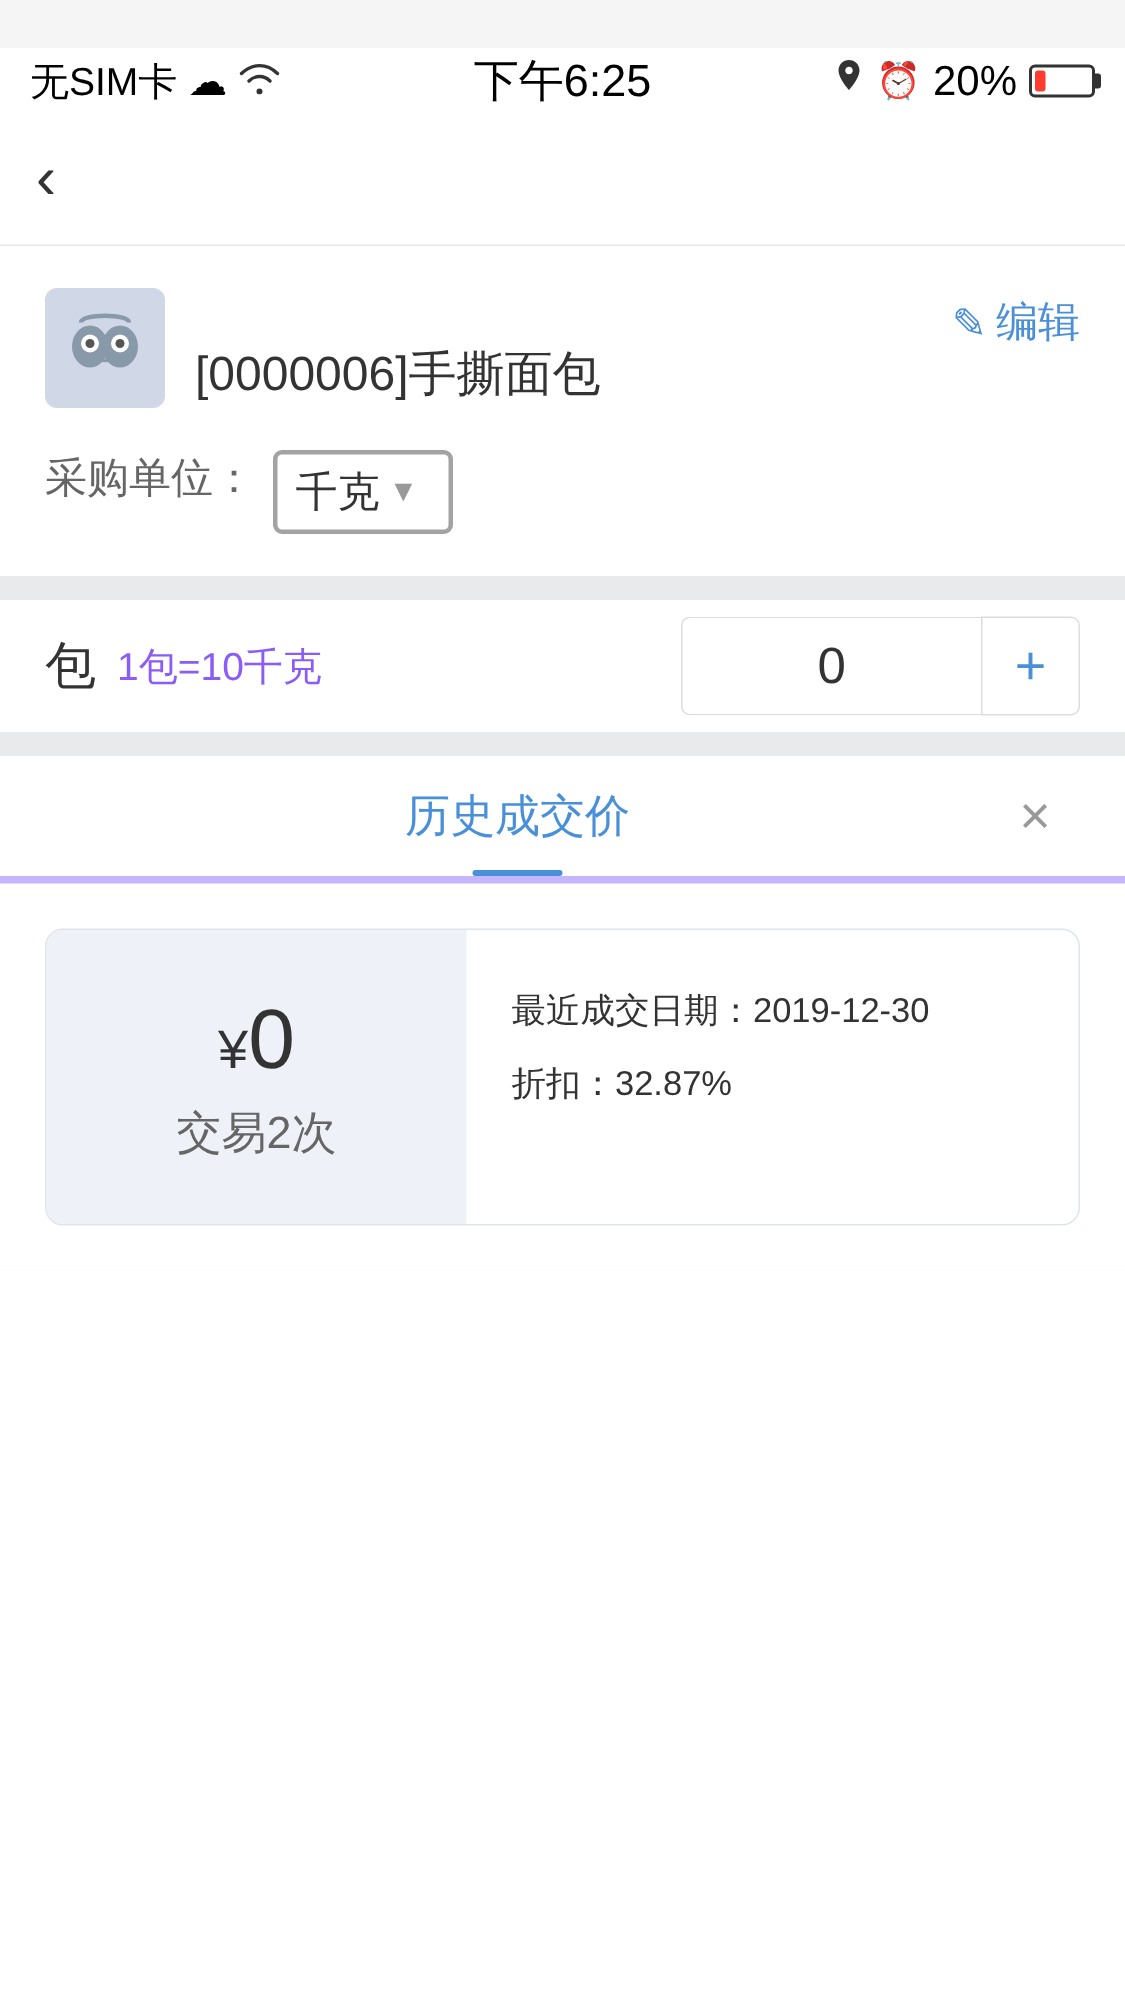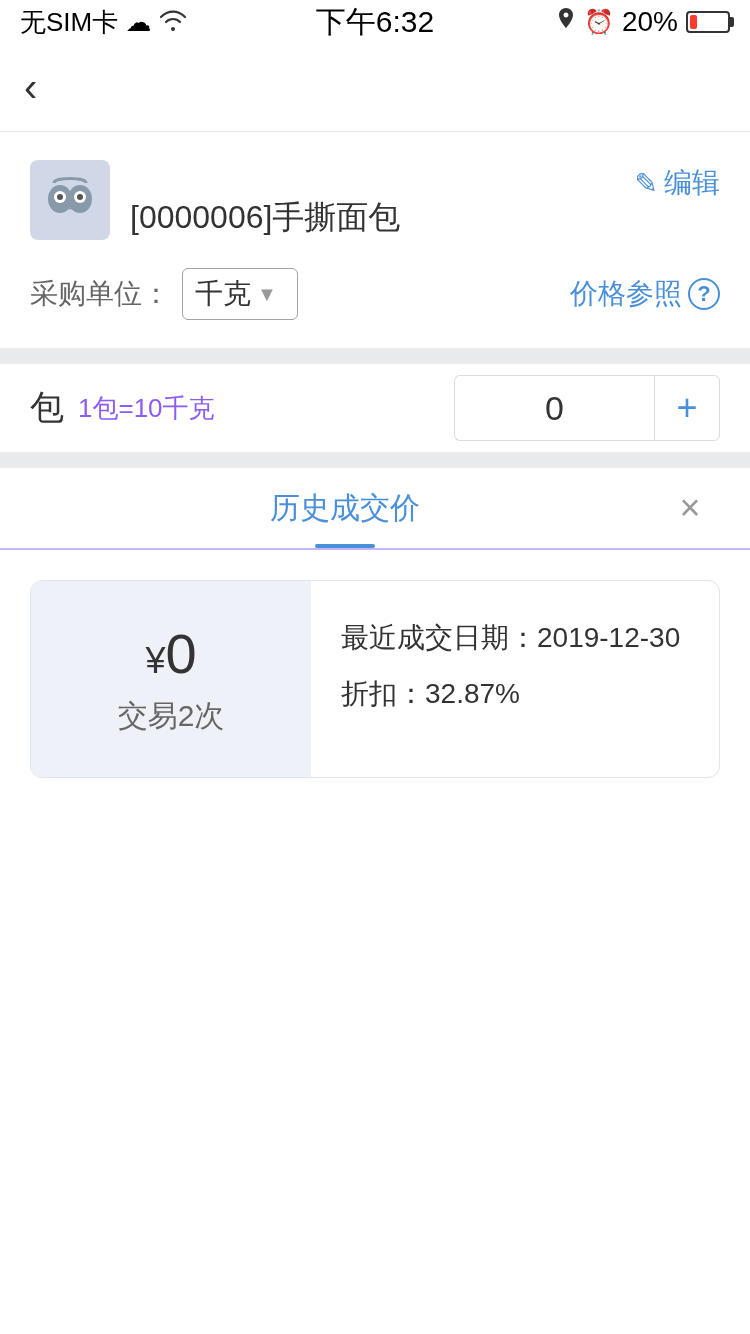--- a/index.html
+++ b/index.html
@@ -16,20 +16,21 @@
     .status-bar {
       width: 750px;
       height: 44px;
       background: #fff;
       display: flex;
       align-items: center;
       justify-content: space-between;
       padding: 0 20px;
       font-size: 28px;
       font-weight: 500;
+      margin-top: 32px;
     }
     .status-left {
       display: flex;
       align-items: center;
       gap: 8px;
       font-size: 26px;
     }
     .status-center {
       font-size: 30px;
       font-weight: 500;
@@ -144,29 +145,29 @@
       padding-top: 4px;
     }
     .product-unit-row {
       display: flex;
       align-items: center;
       justify-content: space-between;
       margin-top: 28px;
     }
     .unit-left {
       display: flex;
-      align-items: center;
+      align-items: flex-start;
       gap: 12px;
     }
     .unit-label {
       font-size: 28px;
       color: #666;
     }
     .unit-select {
-      border: 1px solid #a3a3a3;
+      border: 3px solid #a3a3a3;
       border-radius: 6px;
       padding: 6px 20px 6px 12px;
       font-size: 28px;
       color: #333;
       background: #fff;
       position: relative;
       display: flex;
       align-items: center;
       gap: 6px;
       cursor: pointer;
@@ -263,21 +264,21 @@
     
     .bottom-panel {
       background: #fff;
       margin-top: 0;
     }
 
     
     .tabs-row {
       display: flex;
       align-items: center;
-      border-bottom: 2px solid #c4b5fd;
+      border-bottom: 5px solid #c4b5fd;
       position: relative;
       padding: 0 30px;
     }
     .tab-item {
       flex: 1;
       height: 80px;
       display: flex;
       align-items: center;
       justify-content: center;
       font-size: 30px;
@@ -346,40 +347,40 @@
       margin-top: 10px;
     }
     .history-right {
       flex: 1;
       padding: 36px 30px;
       display: flex;
       flex-direction: column;
       gap: 14px;
     }
     .history-detail-row {
-      font-size: 28px;
+      font-size: 23px;
       color: #333;
       line-height: 1.5;
     }
   </style>
 </head>
 <body>
 
 <div class="status-bar">
   <div class="status-left">
     <span>无SIM卡 ☁</span>
     <span>
       <svg width="28" height="22" viewBox="0 0 28 22" fill="none">
         <path d="M14 18a2 2 0 110 4 2 2 0 010-4z" fill="#333"></path>
         <path d="M7 13c1.9-1.9 4.4-3 7-3s5.1 1.1 7 3" stroke="#333" stroke-width="2.2" fill="none" stroke-linecap="round"></path>
         <path d="M2 8c3.3-3.3 7.8-5.3 12-5.3s8.7 2 12 5.3" stroke="#333" stroke-width="2.2" fill="none" stroke-linecap="round"></path>
       </svg>
     </span>
   </div>
-  <div class="status-center">下午6:32</div>
+  <div class="status-center">下午6:25</div>
   <div class="status-right">
     <span>
       <svg width="20" height="22" viewBox="0 0 20 22" fill="#333">
         <path d="M10 0C6.1 0 3 3.1 3 7c0 5.3 7 13 7 13s7-7.7 7-13c0-3.9-3.1-7-7-7zm0 9.5C8.6 9.5 7.5 8.4 7.5 7S8.6 4.5 10 4.5 12.5 5.6 12.5 7 11.4 9.5 10 9.5z"></path>
       </svg>
     </span>
     <span>⏰</span>
     <span style="font-size:28px;">20%</span>
     <div class="battery-container">
       <div class="battery-box">
@@ -418,26 +419,20 @@
     </div>
   </div>
   <div class="product-unit-row">
     <div class="unit-left">
       <span class="unit-label">采购单位：</span>
       <div class="unit-select">
         <span>千克</span>
         <span class="unit-select-arrow">▼</span>
       </div>
     </div>
-    <div class="price-ref">
-      <span>价格参照</span>
-      <div class="price-ref-icon">
-        <span>?</span>
-      </div>
-    </div>
   </div>
 </div>
 
 <div class="divider-gray"></div>
 
 <div class="quantity-row">
   <div class="quantity-left">
     <span class="package-label">包</span>
     <span class="package-unit-info">1包=10千克</span>
   </div>

